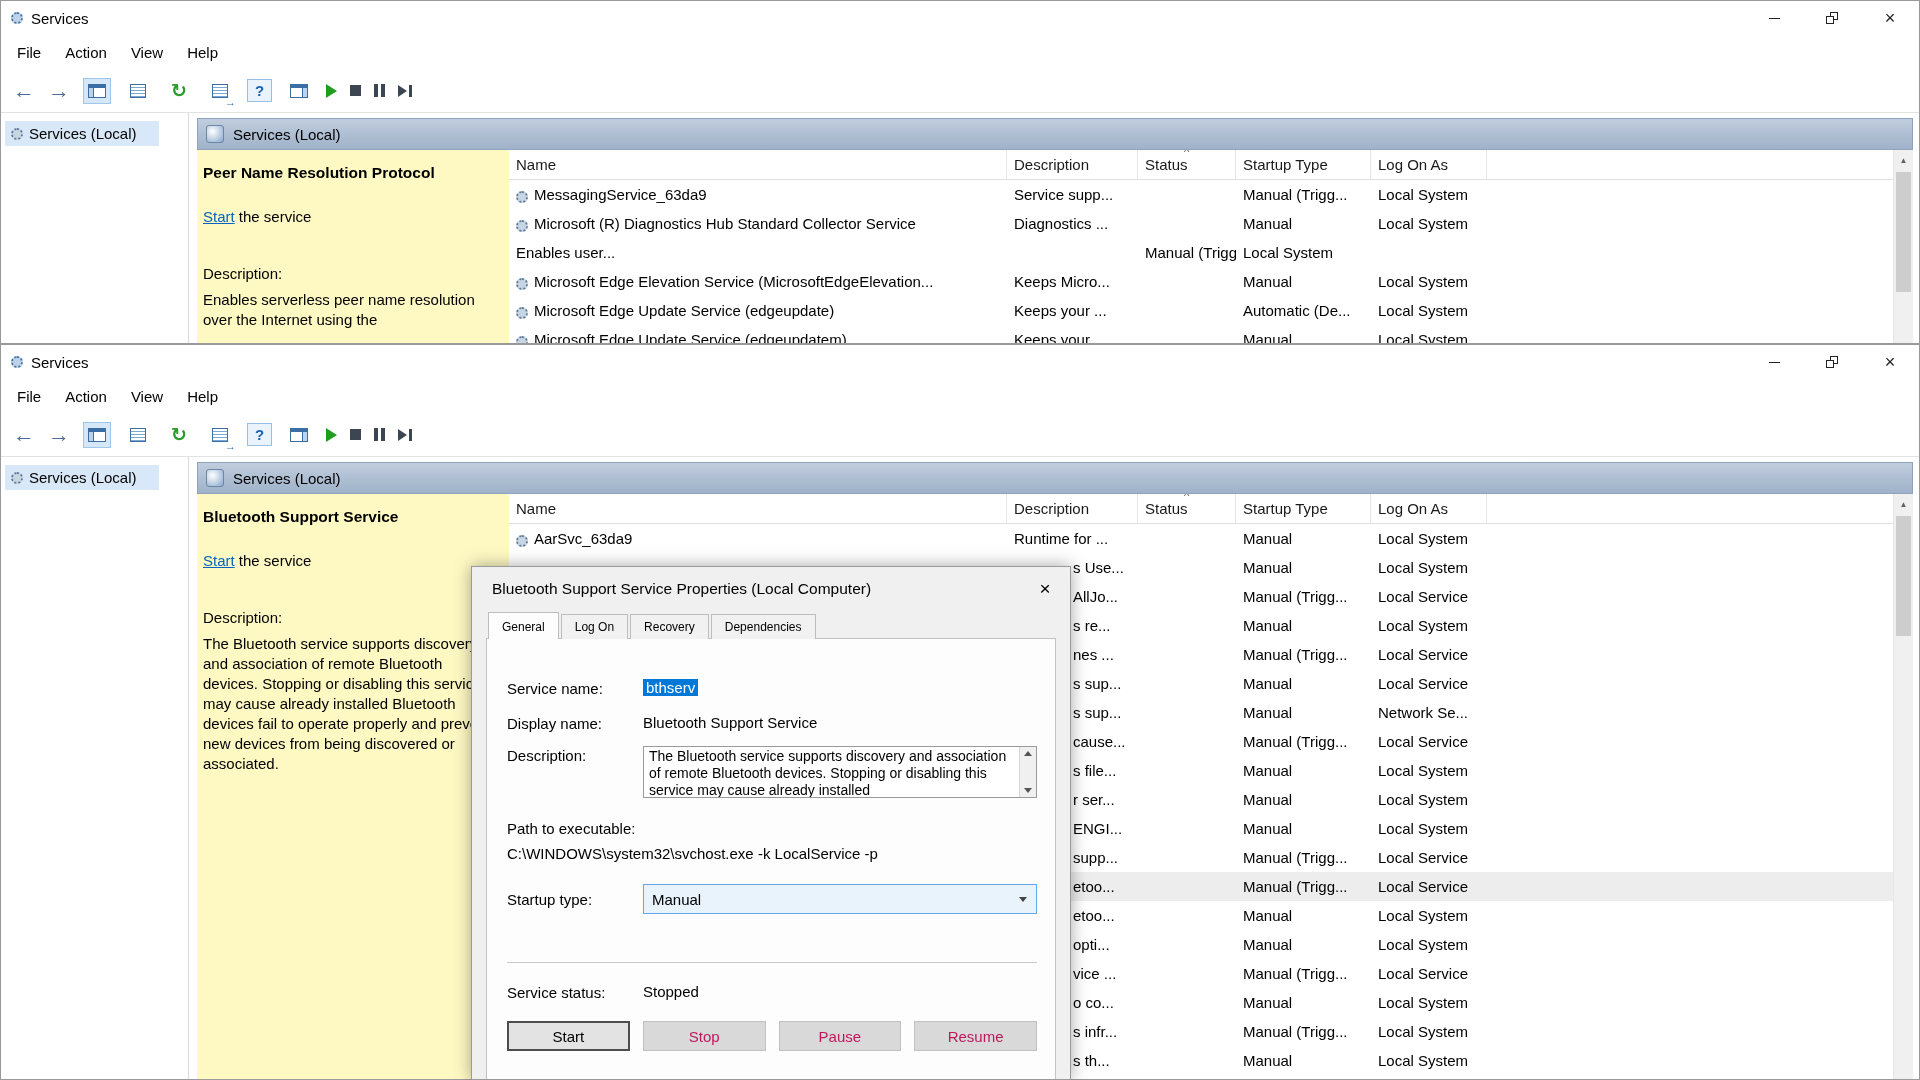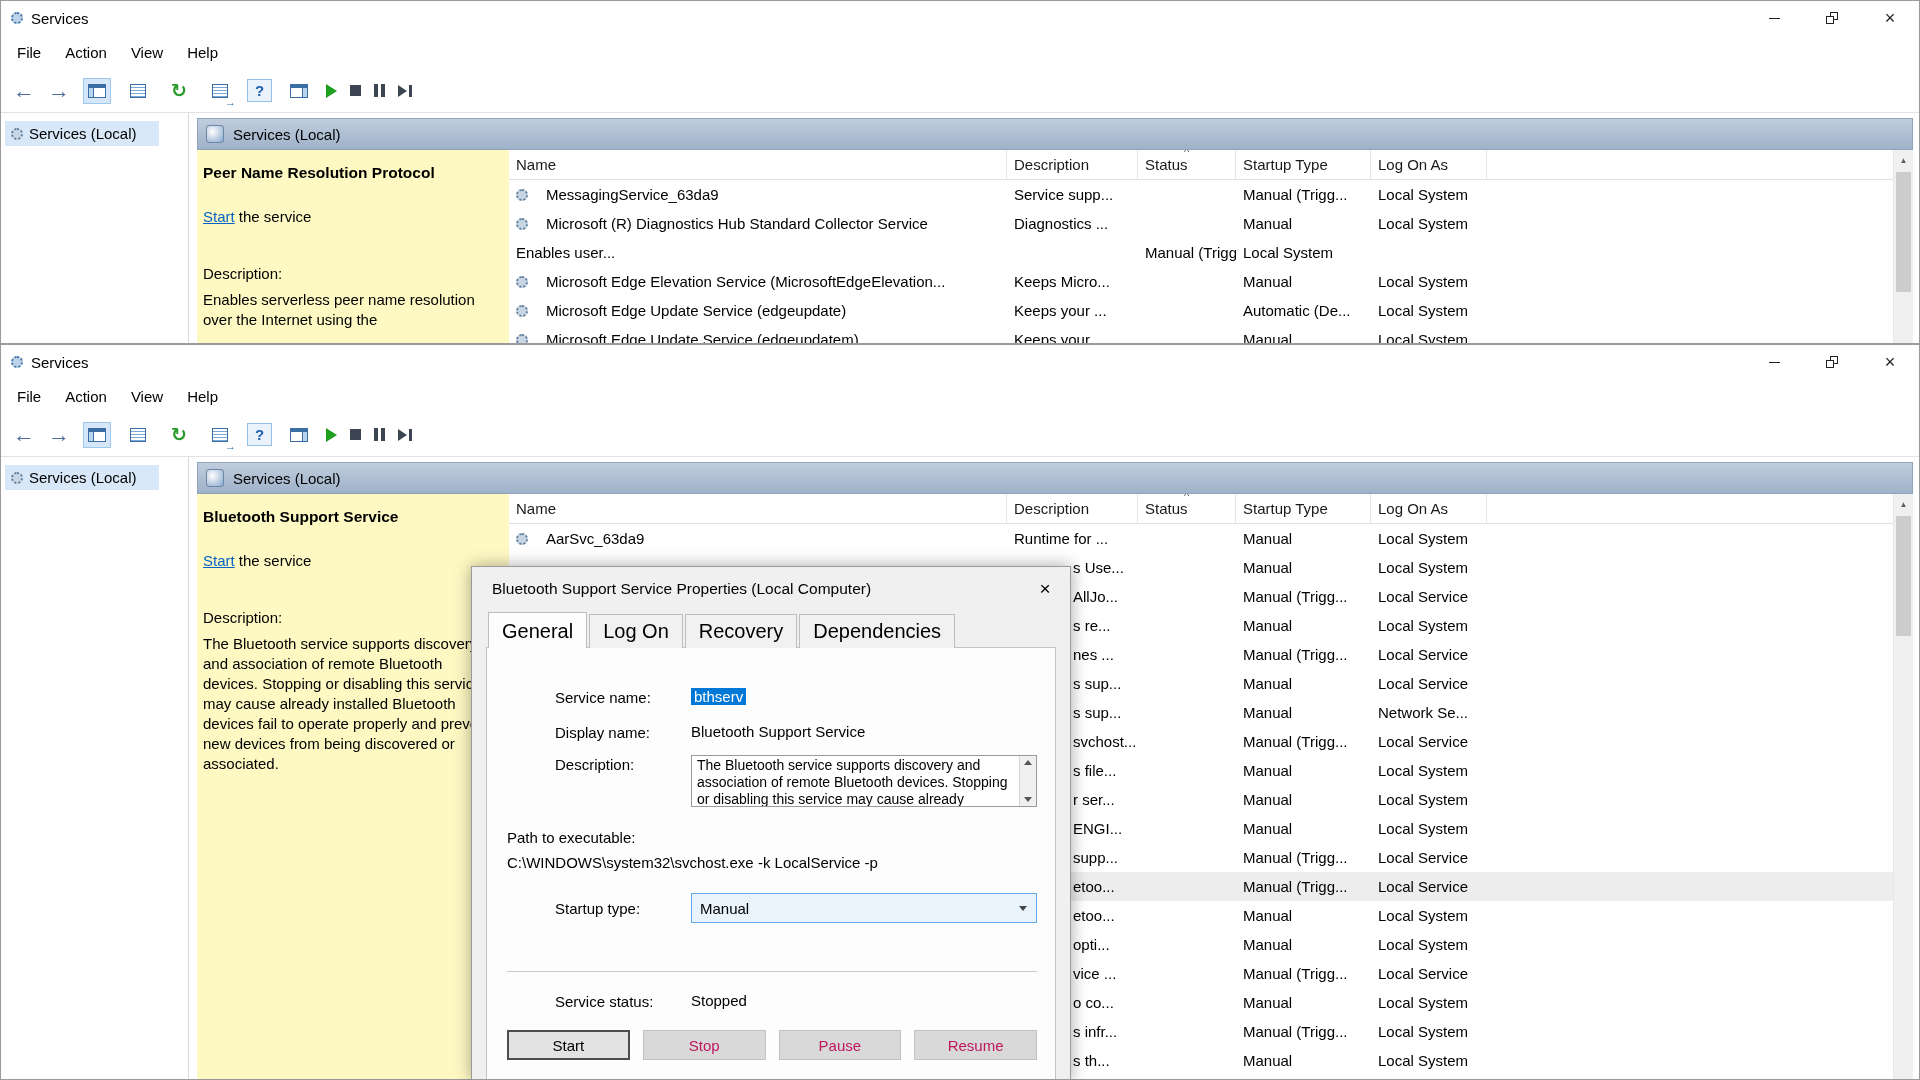--- a/index.html
+++ b/index.html
@@ -76,39 +76,39 @@
 
   .tablearea { flex:1; min-width:0; overflow:hidden; }
   .theader, .trow { display:grid; grid-template-columns:498px 131px 98px 135px 116px 1fr; }
   .theader { height:30px; border-bottom:1px solid #e0e0e0; }
   .th { position:relative; display:flex; align-items:center; padding-left:7px; border-right:1px solid #e6e6e6; color:#1a1a1a; }
   .th.th-last { border-right:none; }
   .sort-caret { position:absolute; top:-3px; left:50%; transform:translateX(-50%); font-size:11px; color:#555; line-height:1; }
   .trow { height:29px; align-items:center; }
   .trow.selected { background:#ededed; }
   .tc { padding-left:7px; white-space:nowrap; overflow:hidden; }
-  .c-name { display:flex; align-items:center; gap:18px; }
+  .c-name { display:flex; align-items:flex-end; gap:6px; }
   .trow.frag .c-desc { padding-left:66px; }
 
   .vscroll { width:20px; flex:0 0 auto; background:#f0f0f0; border-left:1px solid #e6e6e6; position:relative; }
   .vscroll .up { height:20px; display:flex; align-items:center; justify-content:center; font-size:8px; color:#606060; }
   .vscroll .thumb { position:absolute; top:22px; left:2px; right:2px; height:120px; background:#cdcdcd; }
 
   
   .dialog { position:absolute; left:471px; top:566px; width:600px; height:514px; background:#f0f0f0;
             border:1px solid #9a9a9a; box-shadow:0 0 16px rgba(0,0,0,.35); overflow:hidden; z-index:10; }
   .dlg-title { height:44px; display:flex; align-items:center; padding-left:20px; font-size:15.5px; }
   .dlg-close { margin-left:auto; width:50px; height:100%; display:flex; align-items:center; justify-content:center; font-size:19px; }
   .dlg-tabs { display:flex; padding-left:16px; position:relative; z-index:2; align-items:flex-end; }
   .dlg-tab { padding:5px 13px; border:1px solid #bdbdbd; border-bottom:none; background:#f1f1f1;
-             margin-right:2px; font-size:20px; position:relative; top:1px; }
+             margin-right:2px; font-size:12px; position:relative; top:1px; }
   .dlg-tab.active { background:#fdfdfd; padding-top:7px; top:1px; z-index:3; }
   .dlg-page { position:relative; margin:0 14px; background:#fdfdfd; border:1px solid #c3c3c3;
               height:560px; padding:0 18px 0 20px; z-index:1; }
-  .f-row { display:flex; align-items:flex-start;margin-left:48px; }
+  .f-row { display:flex; align-items:flex-start; }
   .r1 { margin-top:40px; }
   .r2 { margin-top:17px; }
   .r3 { margin-top:14px; }
   .f-label { width:136px; flex:0 0 auto; padding-top:1px; }
   .f-value { flex:1; }
   .hl-blue { background:#0078d7; color:#fff; padding:0 3px; }
   .desc-box { position:relative; flex:1; height:52px; border:1px solid #9a9a9a; background:#fff;
               padding:1px 22px 1px 5px; line-height:17px; font-size:14px; overflow:hidden; }
   .desc-scroll { position:absolute; right:0; top:0; bottom:0; width:17px; border-left:1px solid #d5d5d5;
                  background:#f0f0f0; display:flex; flex-direction:column; justify-content:space-between;
@@ -483,21 +483,21 @@
               <div class="trow frag">
                 <div class="tc c-name"></div>
                 <div class="tc c-desc">s sup...</div>
                 <div class="tc c-status"></div>
                 <div class="tc c-startup">Manual</div>
                 <div class="tc c-logon">Network Se...</div>
                 <div class="tc c-fill"></div>
               </div>
               <div class="trow frag">
                 <div class="tc c-name"></div>
-                <div class="tc c-desc">svchost...</div>
+                <div class="tc c-desc">cause...</div>
                 <div class="tc c-status"></div>
                 <div class="tc c-startup">Manual (Trigg...</div>
                 <div class="tc c-logon">Local Service</div>
                 <div class="tc c-fill"></div>
               </div>
               <div class="trow frag">
                 <div class="tc c-name"></div>
                 <div class="tc c-desc">s file...</div>
                 <div class="tc c-status"></div>
                 <div class="tc c-startup">Manual</div>

